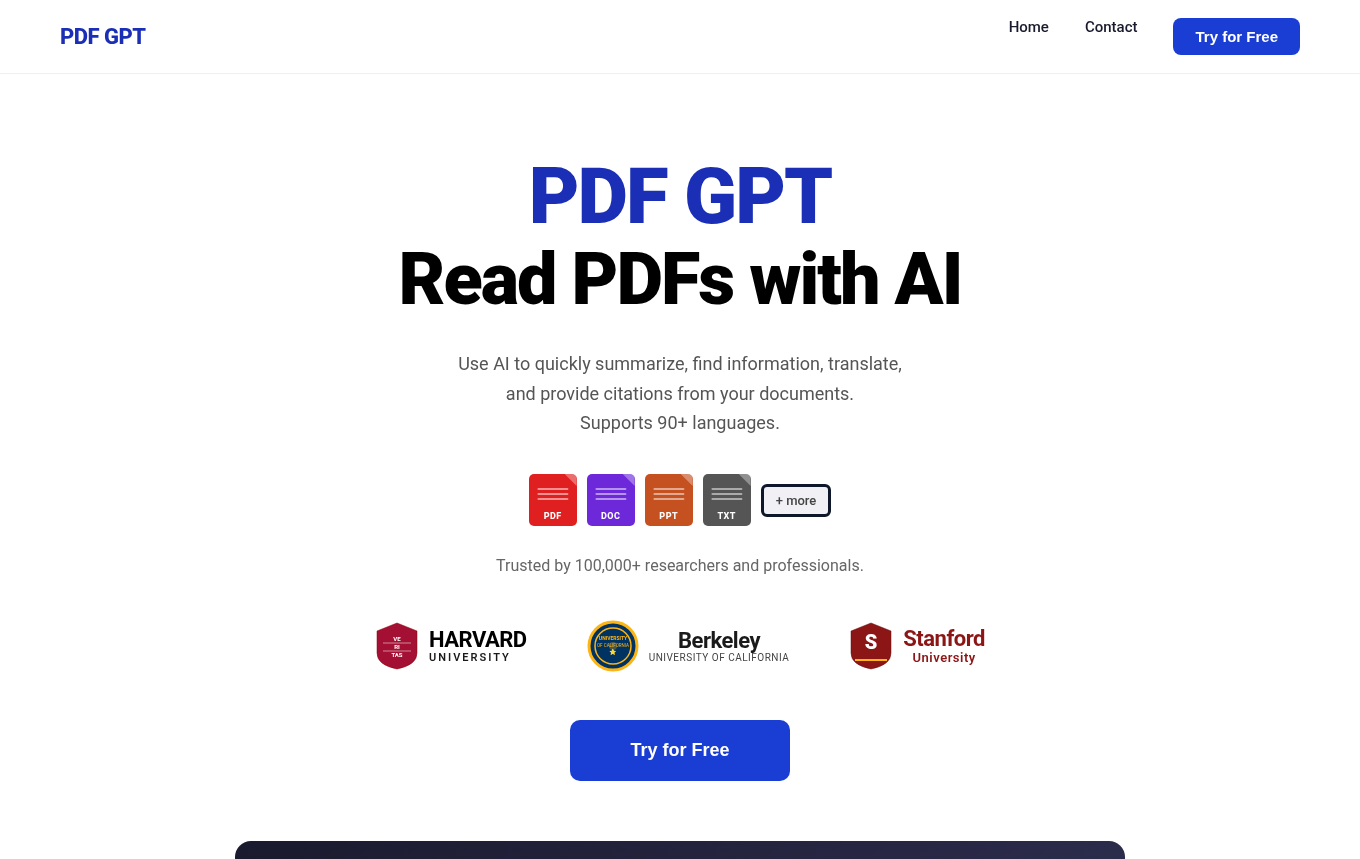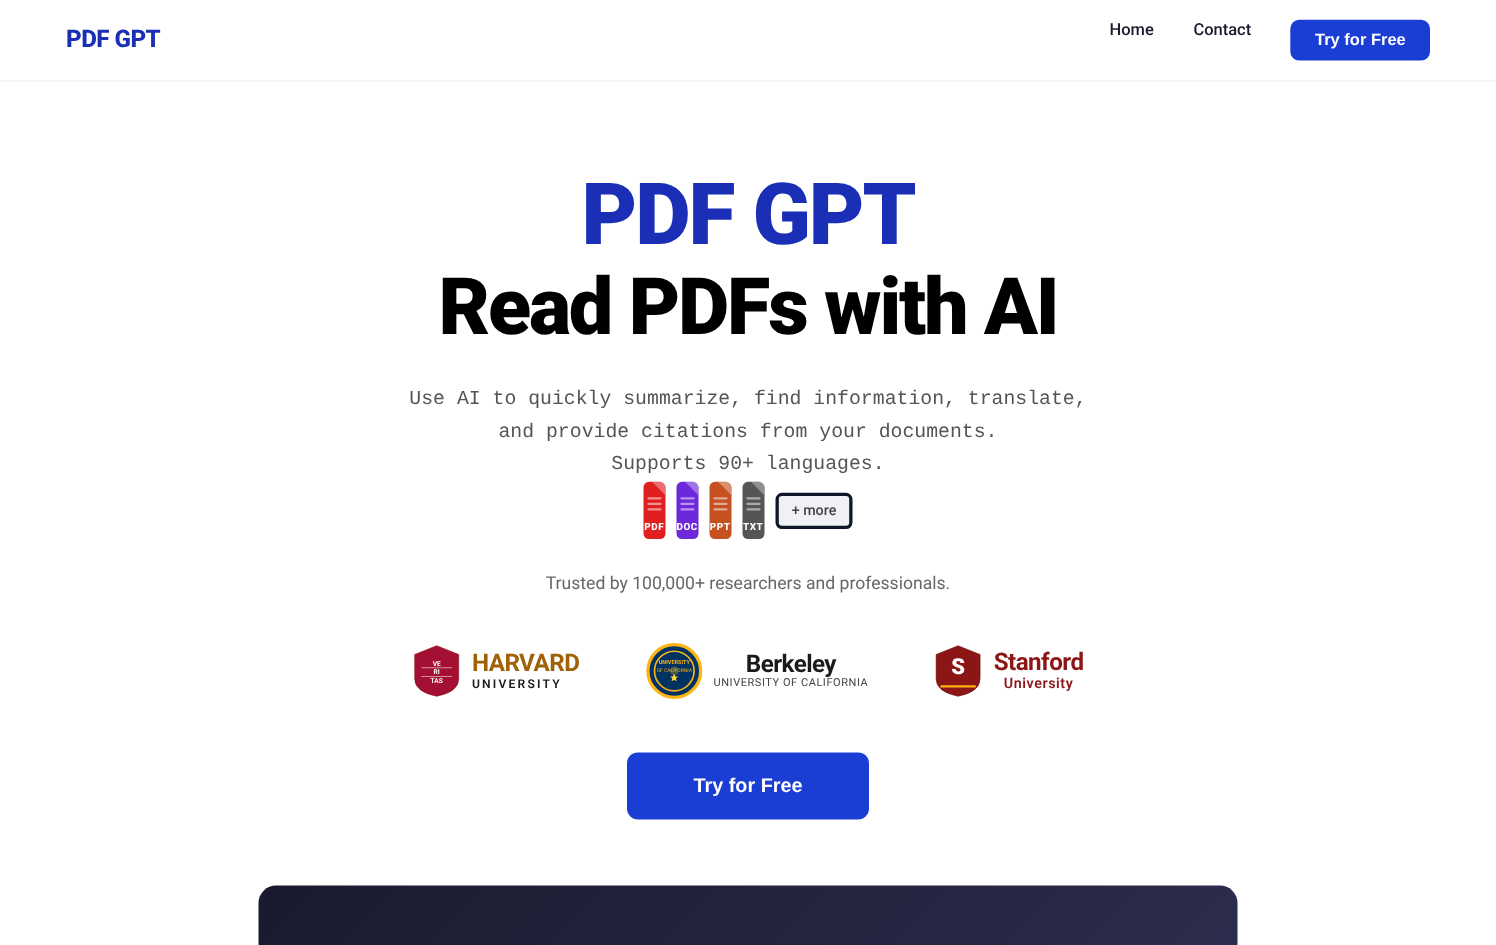--- a/index.html
+++ b/index.html
@@ -81,33 +81,33 @@
       line-height: 1.1;
       letter-spacing: -2px;
       margin-bottom: 30px;
     }
 
     .hero-description {
       font-size: 18px;
       color: #555;
       line-height: 1.65;
       max-width: 620px;
-      font-family: Liberation Mono, monospace;
+      margin-bottom: 36px;
     }
 
     
     .file-icons {
       display: flex;
       align-items: center;
       gap: 10px;
       margin-bottom: 30px;
     }
 
     .file-icon {
-      width: 20px;
+      width: 48px;
       height: 52px;
       border-radius: 5px;
       display: flex;
       flex-direction: column;
       align-items: center;
       justify-content: flex-end;
       padding-bottom: 5px;
       font-size: 9px;
       font-weight: 700;
       color: white;
@@ -174,21 +174,21 @@
       height: 50px;
     }
 
     .harvard-text {
       text-align: left;
     }
 
     .harvard-text .uni-name {
       font-size: 22px;
       font-weight: 700;
-      color: #a16207;
+      color: #000000;
       line-height: 1;
       letter-spacing: -0.5px;
     }
 
     .harvard-text .uni-sub {
       font-size: 11px;
       font-weight: 600;
       color: #1a1a1a;
       letter-spacing: 2px;
       text-transform: uppercase;

